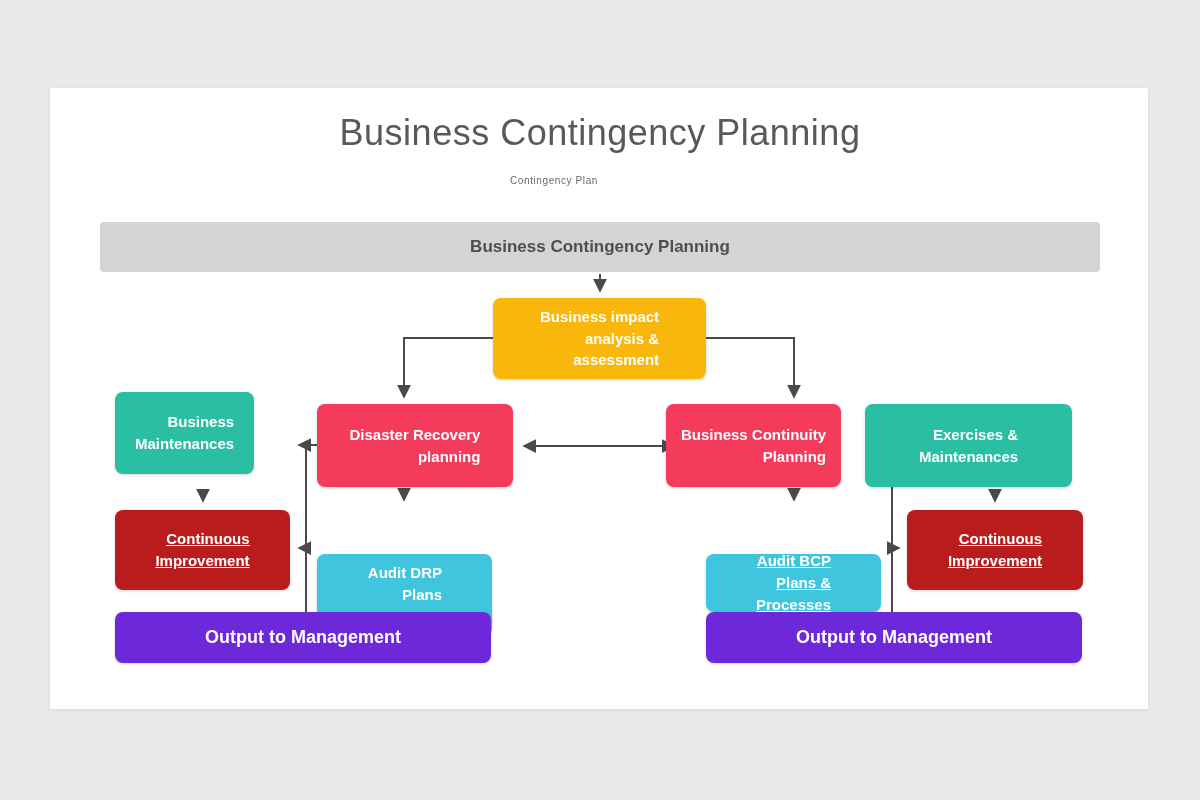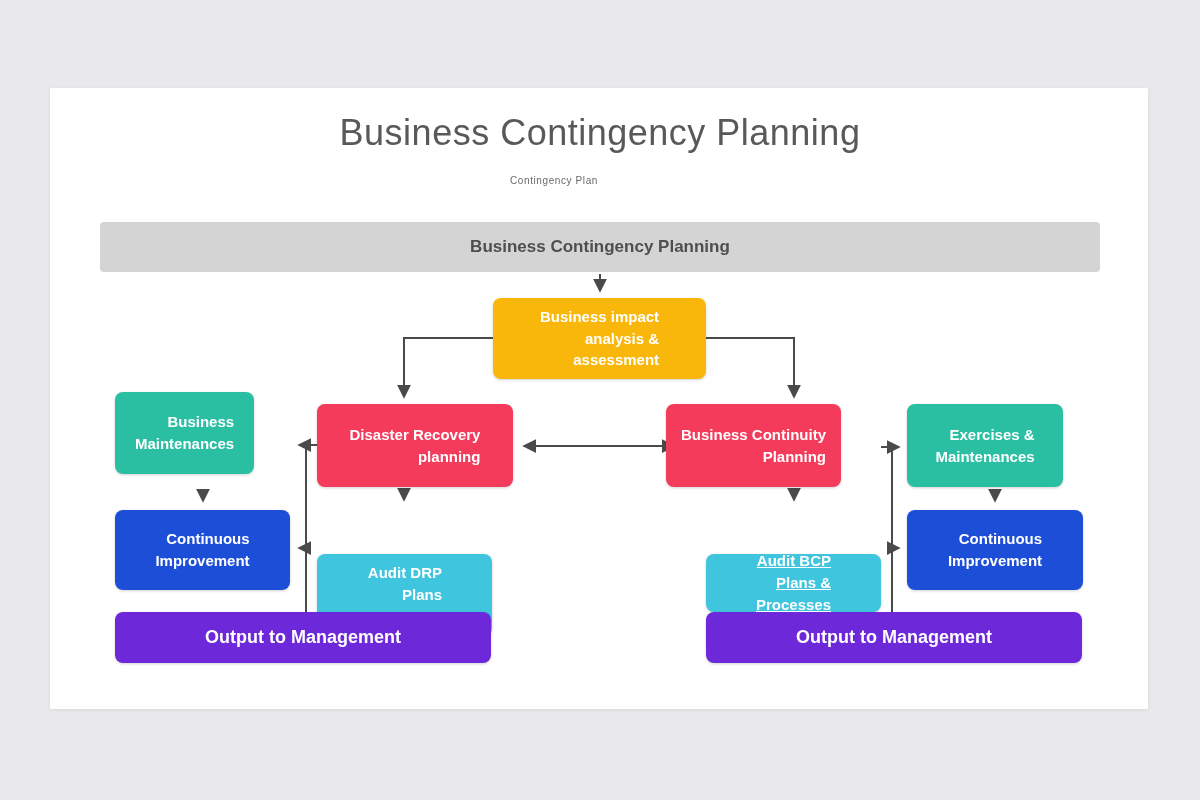--- a/index.html
+++ b/index.html
@@ -29,21 +29,21 @@
   .node{
     position:absolute;border-radius:8px;
     display:flex;align-items:center;justify-content:center;
     text-align:right;color:#FFFFFF;font-weight:bold;font-size:15px;
     line-height:1.45;white-space:pre-line;
     box-shadow:0 1px 3px rgba(0,0,0,.18);
   }
   .yellow{background:#F9B70B;}
   .teal{background:#2ABFA3;}
   .red{background:#F43B5C;}
-  .blue{background:#1d4ed8;}
+  .blue{background:#b91c1c;text-decoration:underline;}
   .cyan{background:#3FC5DE;margin-top:46px;}
   .purple{background:#6d28d9;font-size:18px;}
   .wires{position:absolute;left:0;top:0;pointer-events:none;}
 </style>
 </head>
 <body>
 
 <div class="card"></div>
 
 <div class="title">Business Contingency Planning</div>
@@ -98,21 +98,21 @@
 
 <div class="node cyan" style="left:317px;top:508px;width:175px;height:82px;">Audit DRP
 Plans
 Processes</div>
 
 <div class="node purple" style="left:115px;top:612px;width:376px;height:51px;">Output to Management</div>
 
 <div class="node red" style="left:666px;top:404px;width:175px;height:83px;">Business Continuity
 Planning</div>
 
-<div class="node teal" style="left:907px;top:404px;width:156px;height:83px;">Exercises &amp;
+<div class="node teal" style="left:865px;top:404px;width:207px;height:83px;">Exercises &amp;
 Maintenances</div>
 
 <div class="node cyan" style="left:706px;top:508px;width:175px;height:58px;text-decoration:underline;">Audit BCP
 Plans &amp;
 Processes</div>
 
 <div class="node blue" style="left:907px;top:510px;width:176px;height:80px;">Continuous
 Improvement</div>
 
 <div class="node purple" style="left:706px;top:612px;width:376px;height:51px;">Output to Management</div>

